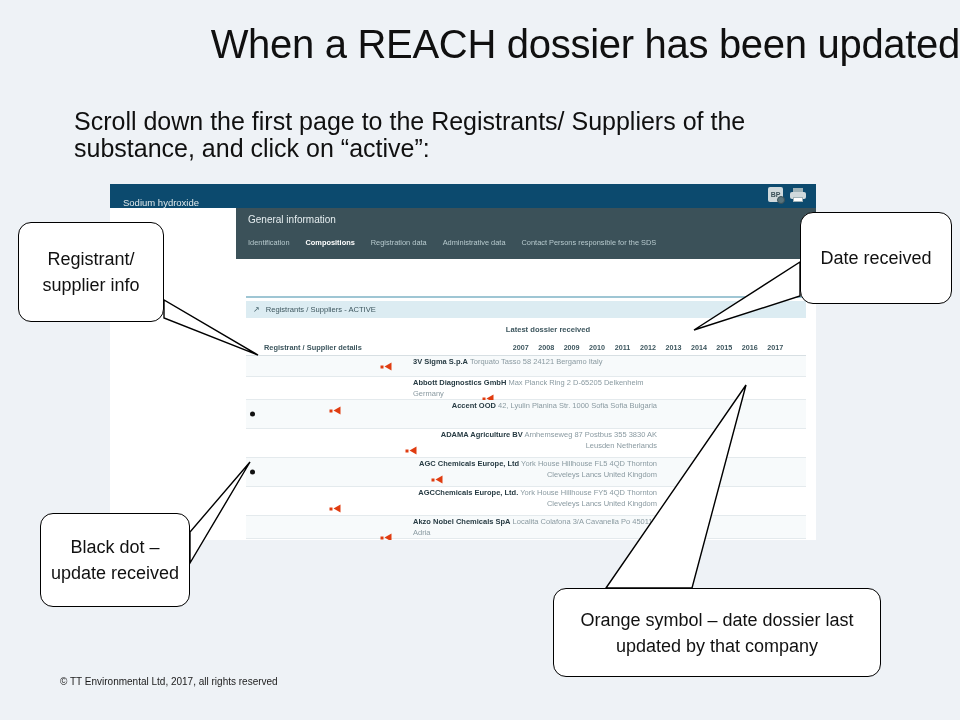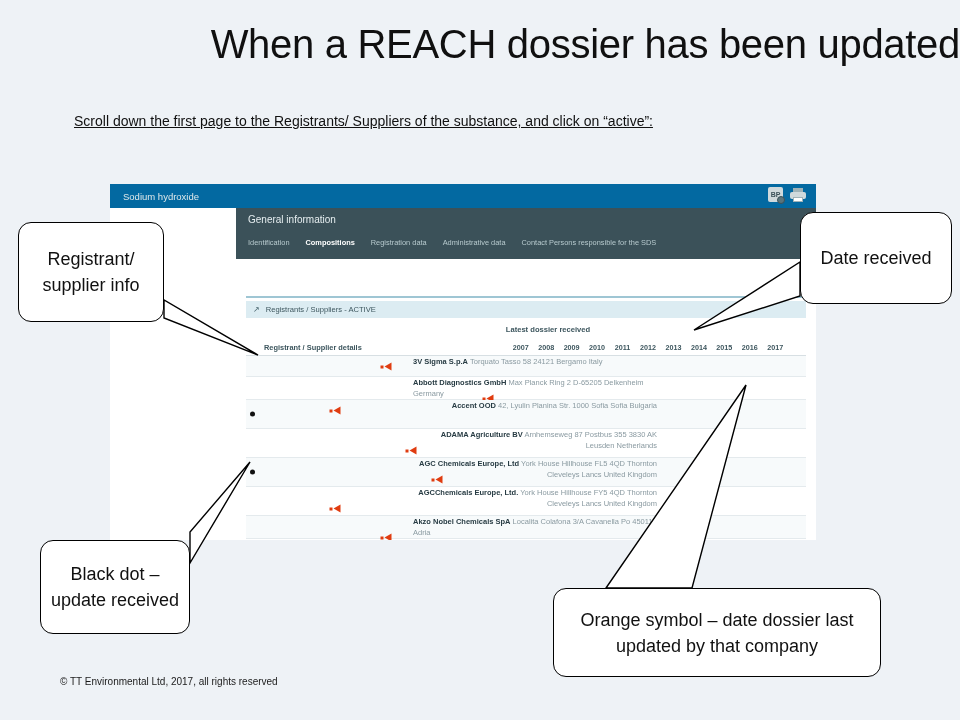--- a/index.html
+++ b/index.html
@@ -24,39 +24,38 @@
     font-size: 40px;
     font-weight: 400;
     color: #101010;
     letter-spacing: -0.3px;
     white-space: nowrap;
   }
   #subtitle {
     position: absolute;
     left: 74px; top: 108px;
     width: 760px;
-    font-size: 14px;
+    font-size: 25px;
     line-height: 27px;
     color: #101010;
-    text-decoration: underline;
   }
 
   
   #shot {
     position: absolute;
     left: 110px; top: 184px;
     width: 706px; height: 356px;
     background: #ffffff;
     overflow: hidden;
   }
   .shot-topbar {
     position: absolute; left: 0; top: 0;
     width: 706px; height: 24px;
-    background: #0369a1;
-    display: flex; align-items: center;
+    background: #0c4a6e;
+    display: flex; align-items: flex-end;
   }
   .shot-topbar .subst {
     margin-left: 13px;
     color: #dfe8ea;
     font-size: 9.5px;
   }
   .topbar-icons {
     position: absolute; right: 10px; top: 3px;
     display: flex; gap: 7px; align-items: center;
   }
@@ -245,21 +244,21 @@
     color: #111111;
     z-index: 40;
   }
   .callout .ctext {
     font-size: 18px;
     line-height: 26px;
     padding: 4px 8px;
   }
   #callout-registrant { left: 18px;  top: 222px; width: 146px; height: 100px; }
   #callout-date       { left: 800px; top: 212px; width: 152px; height: 92px; }
-  #callout-blackdot   { left: 40px;  top: 540px; width: 150px; height: 94px; }
+  #callout-blackdot   { left: 40px;  top: 513px; width: 150px; height: 94px; }
   #callout-orange     { left: 553px; top: 588px; width: 328px; height: 89px; }
 
   svg#leaders {
     position: absolute; left: 0; top: 0;
     width: 960px; height: 720px;
     z-index: 30;
     pointer-events: none;
   }
 
   

